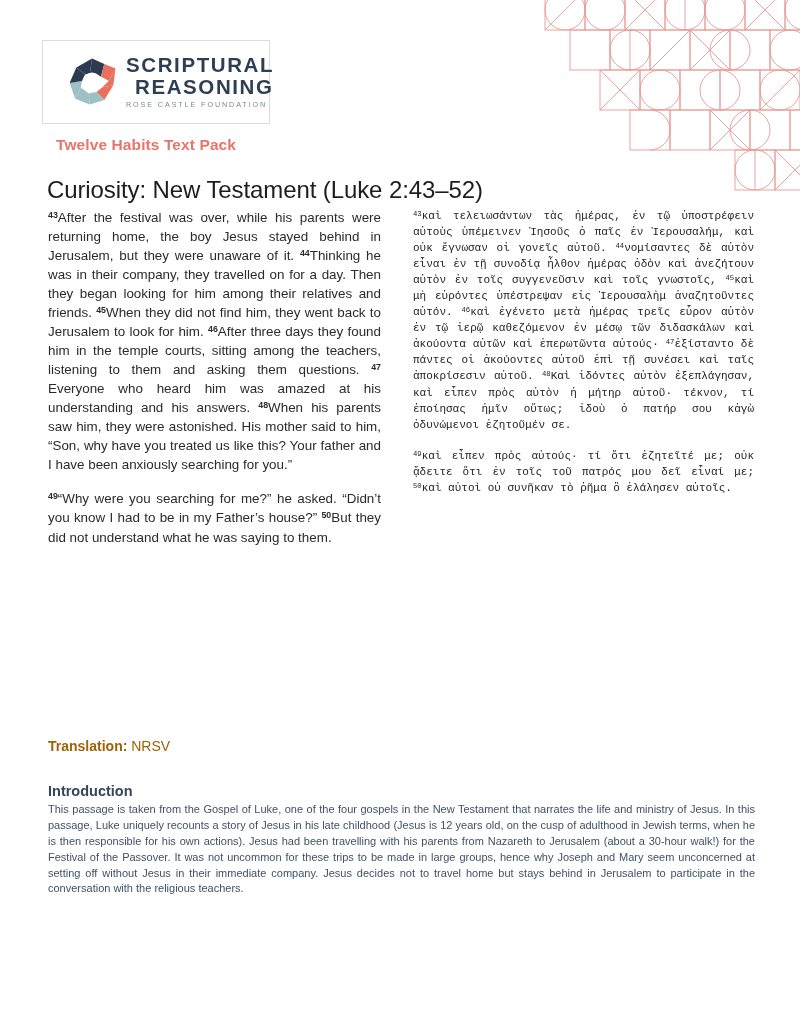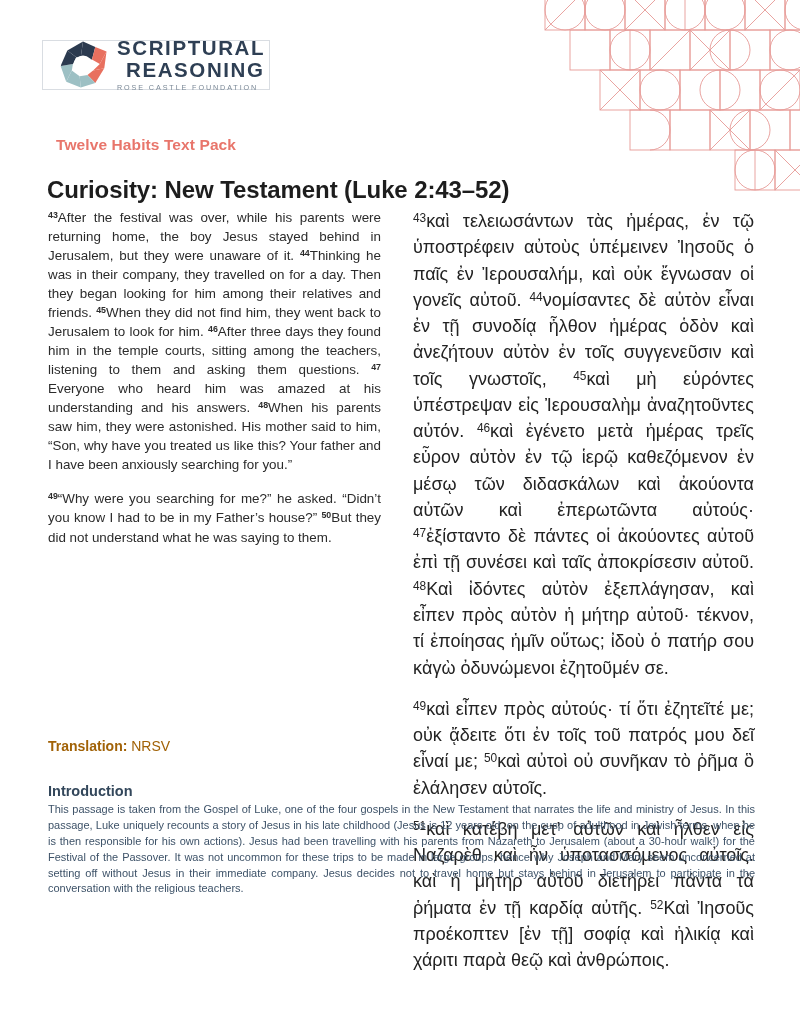--- a/index.html
+++ b/index.html
@@ -26,26 +26,26 @@
     height: 200px;
     pointer-events: none;
   }
 
   
   #logo-block {
     position: absolute;
     left: 42px;
     top: 40px;
     width: 228px;
-    height: 50px;
+    height: 84px;
     border: 1px solid #d9dde2;
     background: #ffffff;
     display: flex;
     align-items: center;
-    padding: 0 8px 0 12px;
+    padding: 0 8px 0 21px;
   }
   #logo-mark {
     width: 56px;
     height: 56px;
     flex: 0 0 56px;
   }
   #logo-words {
     margin-left: 6px;
     line-height: 1;
   }
@@ -75,21 +75,21 @@
     font-size: 15.5px;
     font-weight: 700;
     color: #e8756b;
     letter-spacing: 0.1px;
   }
   #page-title {
     position: absolute;
     left: 47px;
     top: 160px;
     font-size: 24px;
-    font-weight: 700;
+    font-weight: 400;
     color: #1d1d1d;
     letter-spacing: -0.1px;
   }
 
   
   #columns {
     position: absolute;
     left: 48px;
     top: 208px;
     width: 706px;
@@ -103,22 +103,22 @@
     font-size: 13.4px;
     line-height: 1.42;
     text-align: justify;
     color: #2b2b2b;
     hyphens: none;
   }
   .en-p:last-child { margin-bottom: 0; }
 
   .gr-p {
     margin: 0 0 15px 0;
-    font-family: Liberation Sans, sans-serif;
-    font-size: 18px;
+    font-family: Liberation Mono, monospace;
+    font-size: 11px;
     line-height: 1.46;
     text-align: justify;
     color: #232323;
   }
   .gr-p:last-child { margin-bottom: 0; }
 
   sup.vn {
     font-size: 0.66em;
     vertical-align: 0.42em;
     line-height: 0;
@@ -253,21 +253,20 @@
 <h1 id="page-title">Curiosity: New Testament (Luke 2:43–52)</h1>
 
 <div id="columns">
   <div class="col" id="col-english">
       <p class="en-p"><sup class="vn">43</sup>After the festival was over, while his parents were returning home, the boy Jesus stayed behind in Jerusalem, but they were unaware of it. <sup class="vn">44</sup>Thinking he was in their company, they travelled on for a day. Then they began looking for him among their relatives and friends. <sup class="vn">45</sup>When they did not find him, they went back to Jerusalem to look for him. <sup class="vn">46</sup>After three days they found him in the temple courts, sitting among the teachers, listening to them and asking them questions. <sup class="vn">47</sup> Everyone who heard him was amazed at his understanding and his answers. <sup class="vn">48</sup>When his parents saw him, they were astonished. His mother said to him, “Son, why have you treated us like this? Your father and I have been anxiously searching for you.”</p>
       <p class="en-p"><sup class="vn">49</sup>“Why were you searching for me?” he asked. “Didn’t you know I had to be in my Father’s house?” <sup class="vn">50</sup>But they did not understand what he was saying to them.</p>
     </div>
   <div class="col" id="col-greek">
       <p class="gr-p"><sup class="vn">43</sup>καὶ τελειωσάντων τὰς ἡμέρας, ἐν τῷ ὑποστρέφειν αὐτοὺς ὑπέμεινεν Ἰησοῦς ὁ παῖς ἐν Ἰερουσαλήμ, καὶ οὐκ ἔγνωσαν οἱ γονεῖς αὐτοῦ. <sup class="vn">44</sup>νομίσαντες δὲ αὐτὸν εἶναι ἐν τῇ συνοδίᾳ ἦλθον ἡμέρας ὁδὸν καὶ ἀνεζήτουν αὐτὸν ἐν τοῖς συγγενεῦσιν καὶ τοῖς γνωστοῖς, <sup class="vn">45</sup>καὶ μὴ εὑρόντες ὑπέστρεψαν εἰς Ἰερουσαλὴμ ἀναζητοῦντες αὐτόν. <sup class="vn">46</sup>καὶ ἐγένετο μετὰ ἡμέρας τρεῖς εὗρον αὐτὸν ἐν τῷ ἱερῷ καθεζόμενον ἐν μέσῳ τῶν διδασκάλων καὶ ἀκούοντα αὐτῶν καὶ ἐπερωτῶντα αὐτούς· <sup class="vn">47</sup>ἐξίσταντο δὲ πάντες οἱ ἀκούοντες αὐτοῦ ἐπὶ τῇ συνέσει καὶ ταῖς ἀποκρίσεσιν αὐτοῦ. <sup class="vn">48</sup>Καὶ ἰδόντες αὐτὸν ἐξεπλάγησαν, καὶ εἶπεν πρὸς αὐτὸν ἡ μήτηρ αὐτοῦ· τέκνον, τί ἐποίησας ἡμῖν οὕτως; ἰδοὺ ὁ πατήρ σου κἀγὼ ὀδυνώμενοι ἐζητοῦμέν σε.</p>
       <p class="gr-p"><sup class="vn">49</sup>καὶ εἶπεν πρὸς αὐτούς· τί ὅτι ἐζητεῖτέ με; οὐκ ᾄδειτε ὅτι ἐν τοῖς τοῦ πατρός μου δεῖ εἶναί με; <sup class="vn">50</sup>καὶ αὐτοὶ οὐ συνῆκαν τὸ ῥῆμα ὃ ἐλάλησεν αὐτοῖς.</p>
-      <p class="gr-p"><sup class="vn">51</sup>καὶ κατέβη μετ’ αὐτῶν καὶ ἦλθεν εἰς Ναζαρὲθ καὶ ἦν ὑποτασσόμενος αὐτοῖς. καὶ ἡ μήτηρ αὐτοῦ διετήρει πάντα τὰ ῥήματα ἐν τῇ καρδίᾳ αὐτῆς. <sup class="vn">52</sup>Καὶ Ἰησοῦς προέκοπτεν [ἐν τῇ] σοφίᾳ καὶ ἡλικίᾳ καὶ χάριτι παρὰ θεῷ καὶ ἀνθρώποις.</p>
     </div>
 </div>
 
 <div id="translation-line">
   <span id="translation-label">Translation:</span><span id="translation-value"> NRSV</span>
 </div>
 
 <div id="intro-heading">Introduction</div>
 <p id="intro-body">This passage is taken from the Gospel of Luke, one of the four gospels in the New Testament that narrates the life and ministry of Jesus. In this passage, Luke uniquely recounts a story of Jesus in his late childhood (Jesus is 12 years old, on the cusp of adulthood in Jewish terms, when he is then responsible for his own actions). Jesus had been travelling with his parents from Nazareth to Jerusalem (about a 30-hour walk!) for the Festival of the Passover. It was not uncommon for these trips to be made in large groups, hence why Joseph and Mary seem unconcerned at setting off without Jesus in their immediate company. Jesus decides not to travel home but stays behind in Jerusalem to participate in the conversation with the religious teachers.</p>
 

